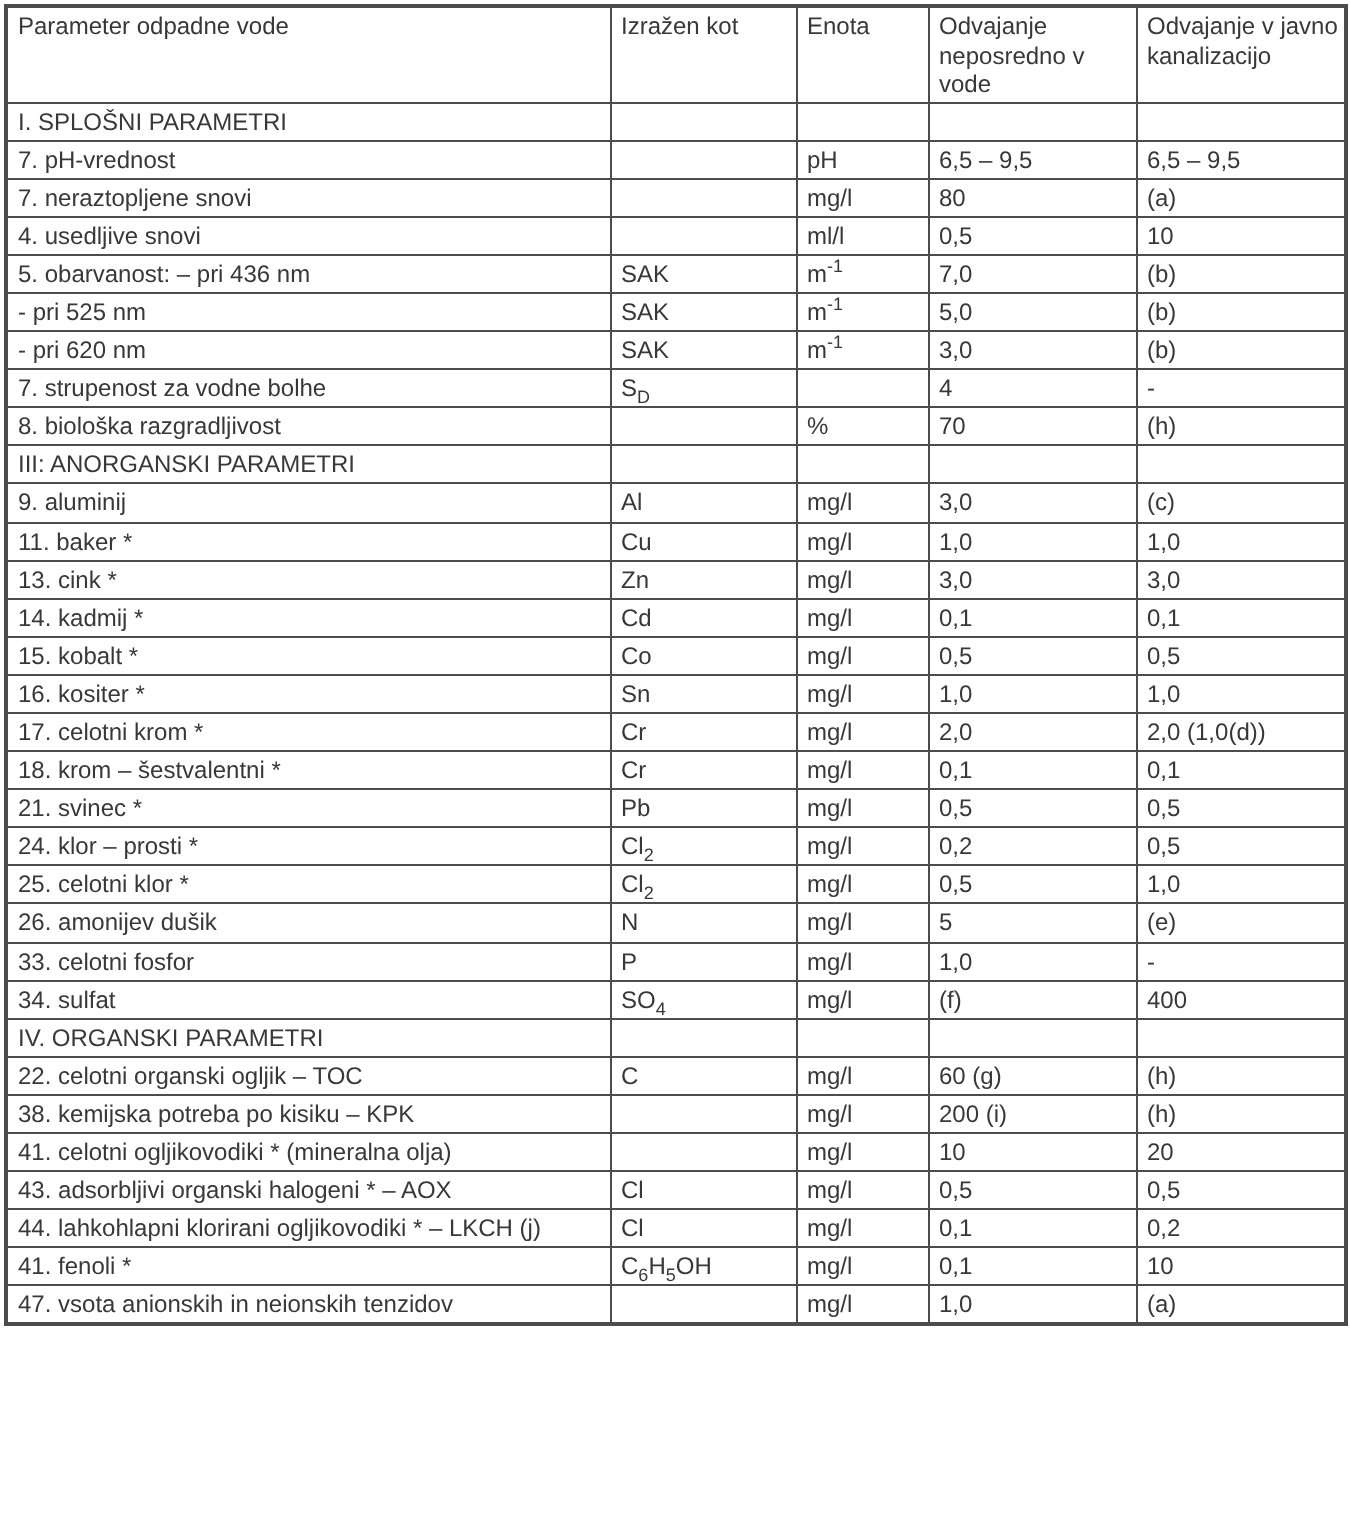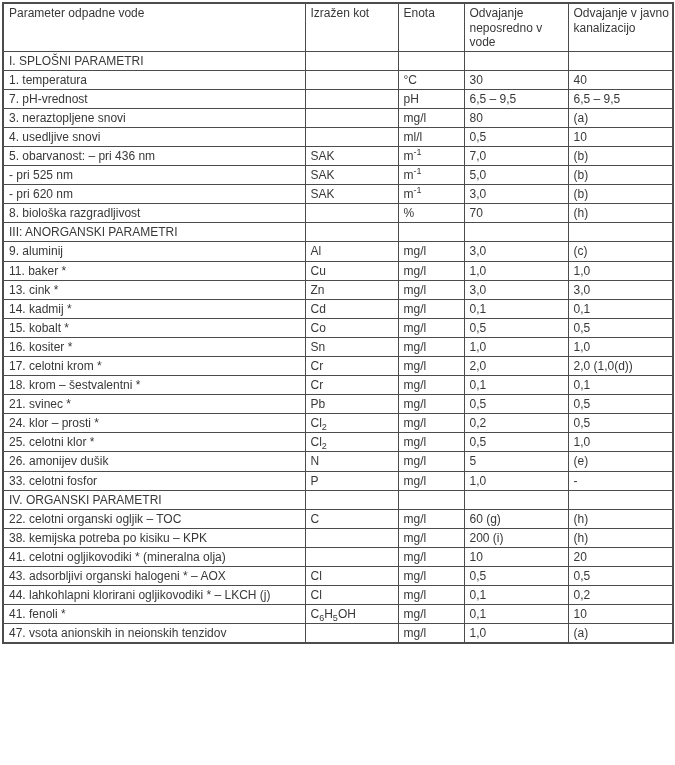--- a/index.html
+++ b/index.html
@@ -72,35 +72,28 @@
     </thead>
     <tbody id="table-body">
         <tr>
           <td>I. SPLOŠNI PARAMETRI</td>
           <td></td>
           <td></td>
           <td></td>
           <td></td>
         </tr>
         <tr>
-          <td>1. temperatura</td>
-          <td></td>
-          <td>°C</td>
-          <td>30</td>
-          <td>40</td>
-        </tr>
-        <tr>
           <td>7. pH-vrednost</td>
           <td></td>
           <td>pH</td>
           <td>6,5 – 9,5</td>
           <td>6,5 – 9,5</td>
         </tr>
         <tr>
-          <td>3. neraztopljene snovi</td>
+          <td>7. neraztopljene snovi</td>
           <td></td>
           <td>mg/l</td>
           <td>80</td>
           <td>(a)</td>
         </tr>
         <tr>
           <td>4. usedljive snovi</td>
           <td></td>
           <td>ml/l</td>
           <td>0,5</td>
@@ -121,20 +114,27 @@
           <td>(b)</td>
         </tr>
         <tr>
           <td>- pri 620 nm</td>
           <td>SAK</td>
           <td>m<sup>-1</sup></td>
           <td>3,0</td>
           <td>(b)</td>
         </tr>
         <tr>
+          <td>7. strupenost za vodne bolhe</td>
+          <td>S<sub>D</sub></td>
+          <td></td>
+          <td>4</td>
+          <td>-</td>
+        </tr>
+        <tr>
           <td>8. biološka razgradljivost</td>
           <td></td>
           <td>%</td>
           <td>70</td>
           <td>(h)</td>
         </tr>
         <tr>
           <td>III: ANORGANSKI PARAMETRI</td>
           <td></td>
           <td></td>
@@ -224,20 +224,27 @@
           <td>mg/l</td>
           <td>5</td>
           <td>(e)</td>
         </tr>
         <tr>
           <td>33. celotni fosfor</td>
           <td>P</td>
           <td>mg/l</td>
           <td>1,0</td>
           <td>-</td>
+        </tr>
+        <tr>
+          <td>34. sulfat</td>
+          <td>SO<sub>4</sub></td>
+          <td>mg/l</td>
+          <td>(f)</td>
+          <td>400</td>
         </tr>
         <tr>
           <td>IV. ORGANSKI PARAMETRI</td>
           <td></td>
           <td></td>
           <td></td>
           <td></td>
         </tr>
         <tr>
           <td>22. celotni organski ogljik – TOC</td>

